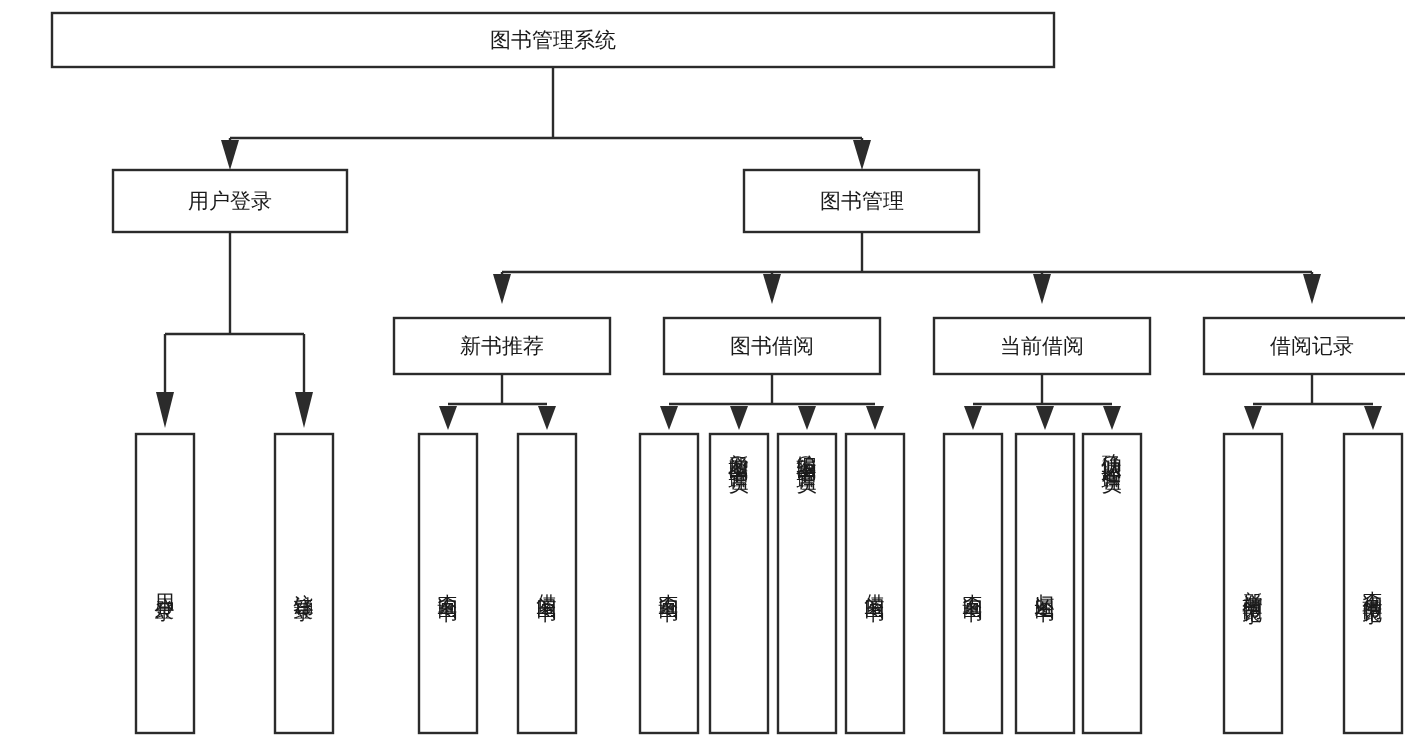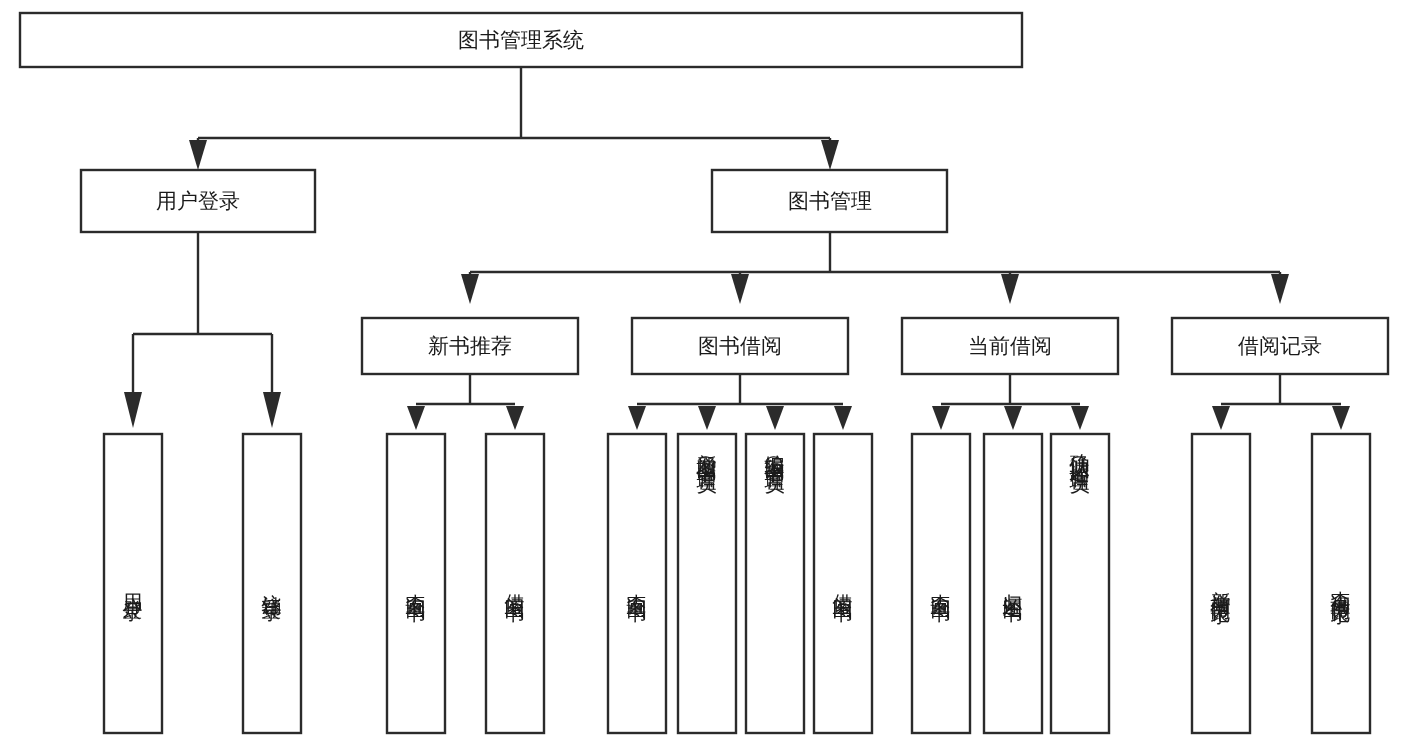--- a/index.html
+++ b/index.html
@@ -11,20 +11,21 @@
     width: 1405px;
     height: 747px;
     font-family: "DejaVu Sans", "Liberation Sans", sans-serif;
     overflow: hidden;
   }
   #diagram-root {
     position: relative;
     width: 1117px;
     height: 747px;
     background: #ffffff;
+    margin-left: 32px;
   }
   svg.diagram-canvas {
     position: absolute;
     left: 0;
     top: 0;
     width: 1405px;
     height: 747px;
     display: block;
   }
   .node-box {

